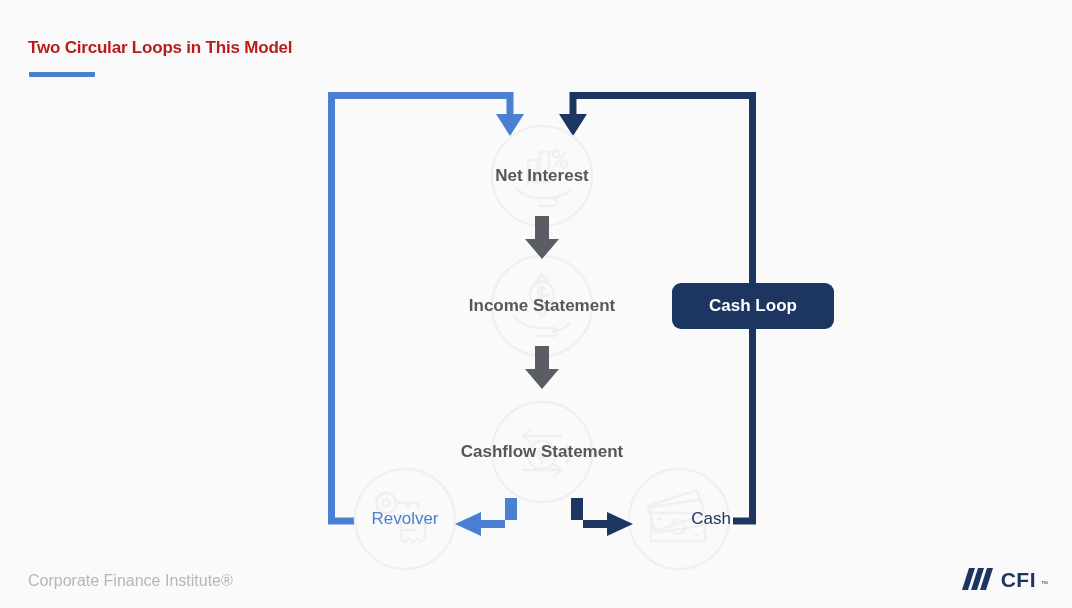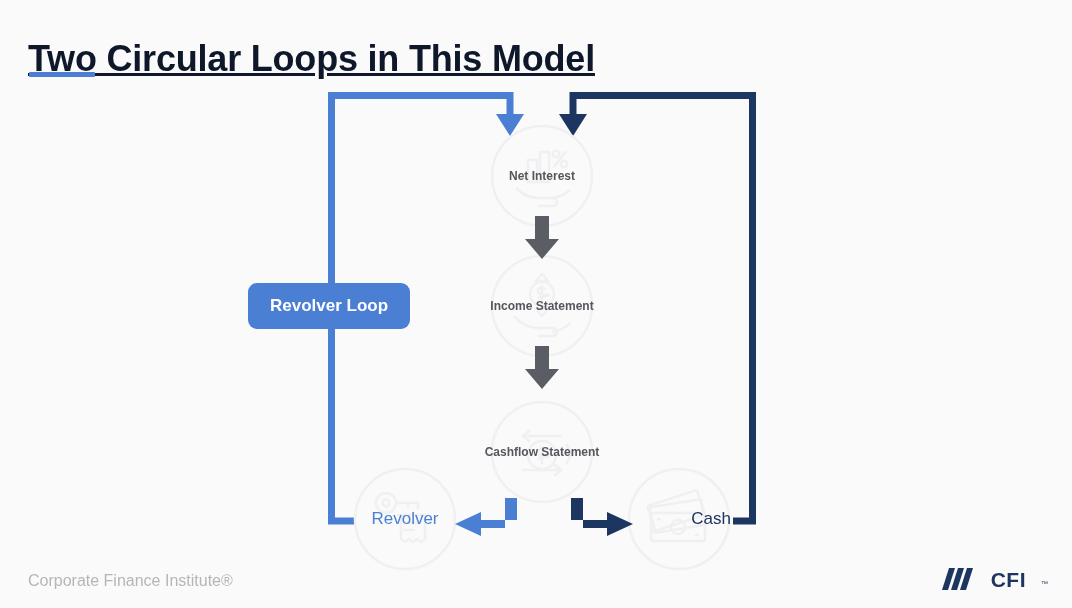--- a/index.html
+++ b/index.html
@@ -17,26 +17,25 @@
   .slide {
     position: absolute;
     inset: 0;
   }
 
   
   .title {
     position: absolute;
     left: 28px;
     top: 38px;
-    font-size: 36px;
+    font-size: 17px;
     font-weight: bold;
-    color: #0f172a;
+    color: #b91c1c;
     letter-spacing: -0.2px;
     white-space: nowrap;
-    text-decoration: underline;
   }
   .title-rule {
     position: absolute;
     left: 29px;
     top: 72px;
     width: 66px;
     height: 5px;
     background: #4a7fd4;
     border-radius: 1px;
   }
@@ -82,21 +81,21 @@
     position: absolute;
     width: 300px;
     height: 104px;
     display: flex;
     align-items: center;
     justify-content: center;
   }
   .node-label {
     position: relative;
     z-index: 3;
-    font-size: 12px;
+    font-size: 17px;
     font-weight: bold;
     color: #55575c;
     white-space: nowrap;
   }
   .watermark {
     position: absolute;
     left: 50%;
     top: 50%;
     transform: translate(-50%, -50%);
     z-index: 1;
@@ -153,21 +152,21 @@
     font-size: 16px;
     color: #b5b6ba;
     white-space: nowrap;
   }
   .logo {
     position: absolute;
     right: 24px;
     top: 568px;
     display: flex;
     align-items: flex-end;
-    gap: 15px;
+    gap: 5px;
   }
   .logo-text {
     font-size: 21px;
     font-weight: bold;
     color: #1c3661;
     letter-spacing: 0.5px;
     line-height: 1;
   }
   .logo-tm {
     font-size: 7px;
@@ -282,22 +281,22 @@
   </div>
 
   <svg class="elbow elbow-left" viewBox="0 0 62 40" xmlns="http://www.w3.org/2000/svg">
     <path d="M 50 0 h 12 v 22 h -36 v -8 L 0 26 l 26 12 v -8 h 24 z" fill="#4a7fd4"></path>
   </svg>
 
   <svg class="elbow elbow-right" viewBox="0 0 62 40" xmlns="http://www.w3.org/2000/svg">
     <path d="M 12 0 H 0 v 22 h 36 v -8 L 62 26 l -26 12 v -8 H 12 z" fill="#1c3661"></path>
   </svg>
 
-  <div class="pill pill-revolver">
-    <span>Revolver Loop</span>
+  <div class="pill pill-cash">
+    <span>Cash Loop</span>
   </div>
 
   <div class="footer-text">Corporate Finance Institute®</div>
   <div class="logo">
     <svg width="34" height="22" viewBox="0 0 34 22" xmlns="http://www.w3.org/2000/svg">
       <path d="M 7 0 L 13 0 L 6 22 L 0 22 Z" fill="#1c3661"></path>
       <path d="M 16 0 L 22 0 L 15 22 L 9 22 Z" fill="#1c3661"></path>
       <path d="M 25 0 L 31 0 L 24 22 L 18 22 Z" fill="#1c3661"></path>
     </svg>
     <span class="logo-text">CFI</span>

